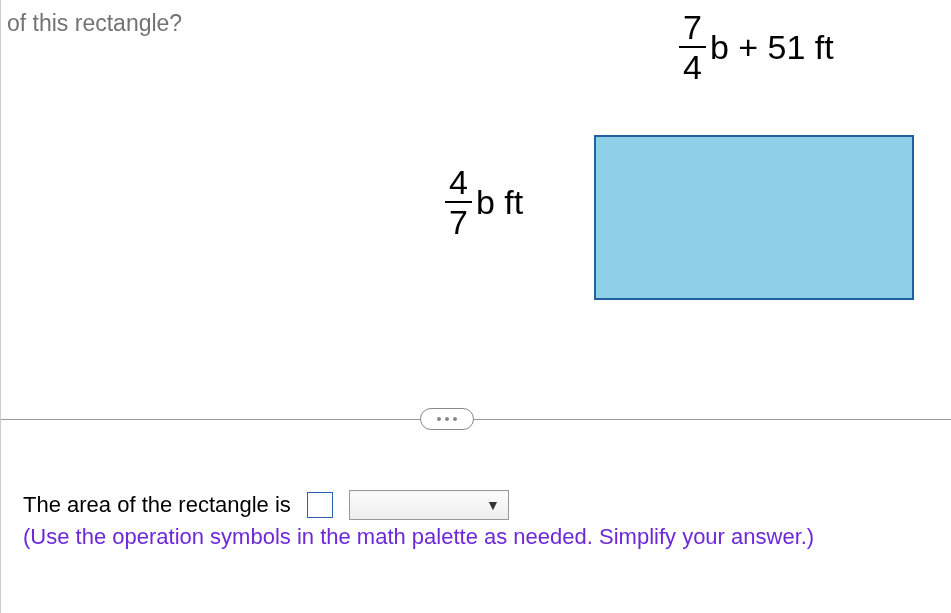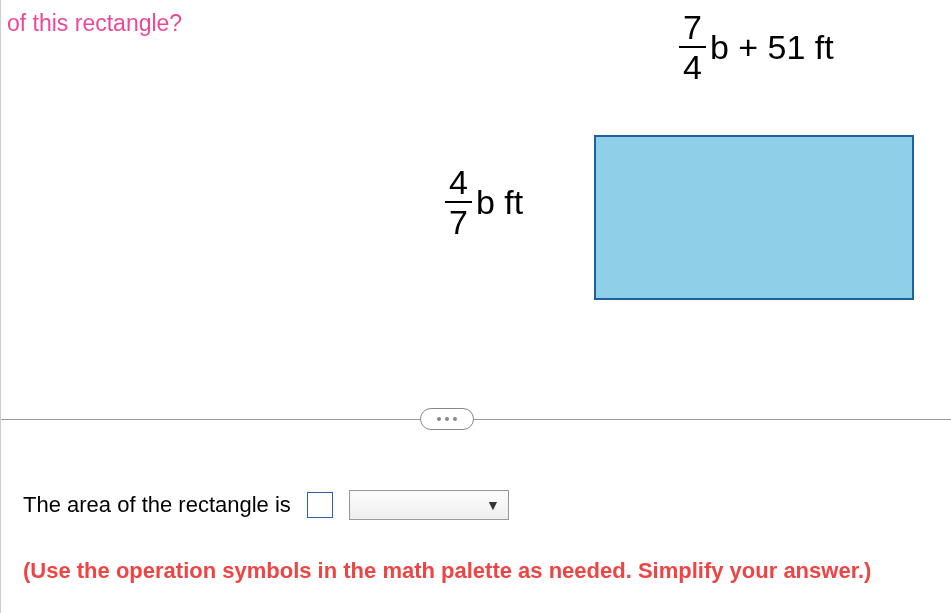--- a/index.html
+++ b/index.html
@@ -10,21 +10,21 @@
       width: 951px;
       height: 613px;
       position: relative;
       border-left: 1px solid #ccc;
     }
     .question-fragment {
       position: absolute;
       top: 10px;
       left: 6px;
       font-size: 23px;
-      color: #ec4899;
+      color: #737373;
     }
     .diagram-area {
       position: absolute;
       top: 0px;
       left: 430px;
       width: 500px;
       height: 340px;
     }
     .width-label {
       position: absolute;
@@ -138,27 +138,26 @@
       align-items: center;
       justify-content: flex-end;
       padding-right: 8px;
     }
     .unit-select .dropdown-arrow {
       font-size: 14px;
       color: #333;
     }
     .hint-text {
       position: absolute;
-      top: 556px;
+      top: 522px;
       left: 22px;
       width: 890px;
       font-size: 22px;
-      color: #ef4444;
+      color: #6d28d9;
       line-height: 1.35;
-      font-weight: bold;
     }
   </style>
 </head>
 <body>
 
 <div class="question-fragment">of this rectangle?</div>
 
 <div class="diagram-area">
   <div class="width-label">
     <span class="fraction">

